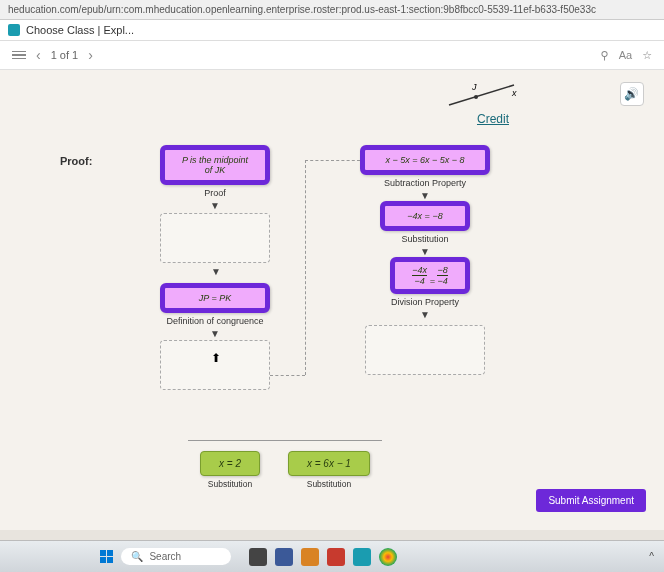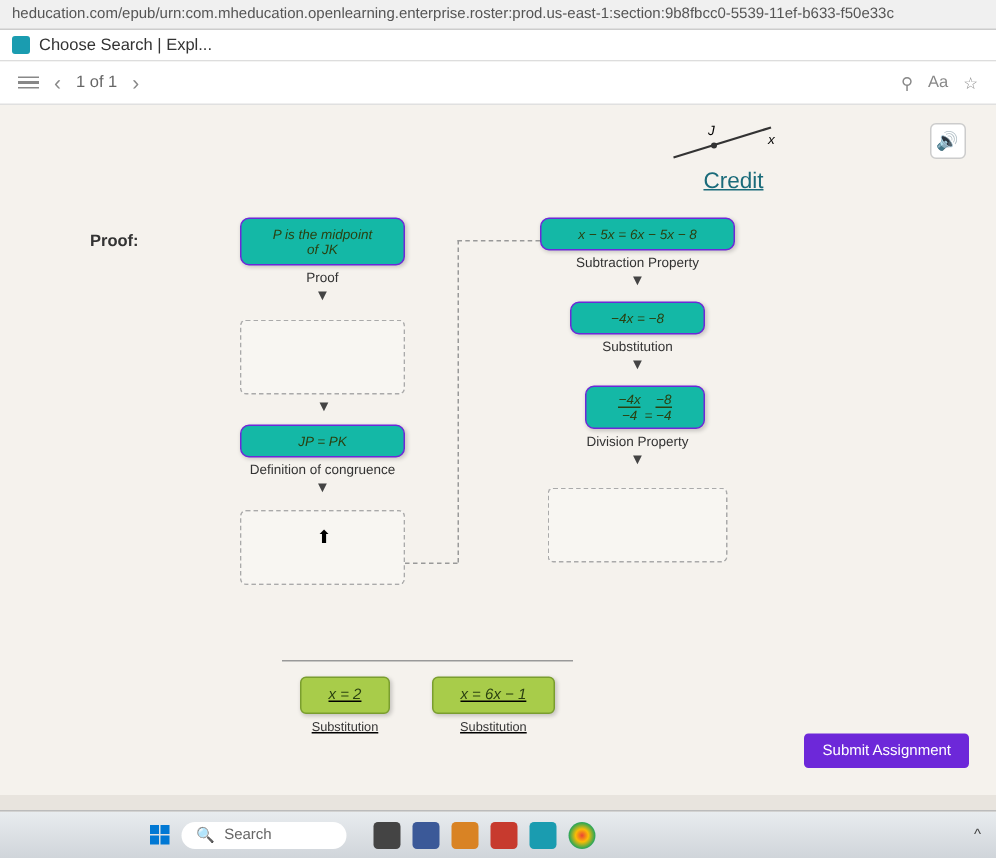--- a/index.html
+++ b/index.html
@@ -12,37 +12,37 @@
   .toolbar { background: #fff; padding: 6px 12px; display: flex; align-items: center; gap: 10px; font-size: 11px; color: #666; border-bottom: 1px solid #e0e0e0; }
   .hamburger { display: flex; flex-direction: column; gap: 2px; }
   .hamburger span { width: 14px; height: 1.5px; background: #888; }
   .nav-chevron { font-size: 14px; color: #888; }
   .toolbar-right { margin-left: auto; display: flex; gap: 10px; align-items: center; color: #888; }
   
   .content-area { background: #f5f2ed; padding: 10px 20px; height: 460px; position: relative; overflow: hidden; }
   
   .diagram-line { position: absolute; top: 10px; right: 140px; }
   .diagram-line svg { width: 80px; height: 30px; }
-  .credit-link { position: absolute; top: 42px; right: 155px; font-size: 15px; color: #1a6b7a; text-decoration: underline; }
+  .credit-link { position: absolute; top: 42px; right: 155px; font-size: 12px; color: #1a6b7a; text-decoration: underline; }
   
   .page-icon-btn { position: absolute; top: 12px; right: 20px; background: #fff; border: 1px solid #ccc; border-radius: 4px; width: 24px; height: 24px; display: flex; align-items: center; justify-content: center; font-size: 12px; color: #666; }
   
   .proof-label { position: absolute; left: 60px; top: 85px; font-size: 11px; font-weight: bold; color: #333; }
   
   .flow-area { position: absolute; left: 140px; top: 75px; width: 420px; height: 350px; }
   
   .box { position: absolute; text-align: center; }
-  .green-box { background: #14b8a6; border: 1px solid #6d28d9; border-radius: 6px; padding: 5px 10px; font-size: 9px; color: #2a4010; box-shadow: 1px 1px 3px rgba(0,0,0,0.2); }
+  .green-box { background: #f0abfc; border: 5px solid #6d28d9; border-radius: 6px; padding: 5px 10px; font-size: 9px; color: #2a4010; box-shadow: 1px 1px 3px rgba(0,0,0,0.2); }
   .caption { font-size: 9px; color: #333; margin-top: 3px; }
   
   .dashed-box { border: 1.5px dashed #aaa; border-radius: 4px; background: rgba(255,255,255,0.3); }
   
   .arrow-down { font-size: 10px; color: #444; margin-top: 2px; }
   
-  .answer-bank { position: absolute; left: 48px; bottom: 0px; display: flex; gap: 28px; border-top: 1px solid #999; padding: 10px 12px 6px; text-decoration: underline; }
+  .answer-bank { position: absolute; left: 48px; bottom: 0px; display: flex; gap: 28px; border-top: 1px solid #999; padding: 10px 12px 6px; }
   .answer-item { text-align: center; }
   .answer-box { background: #a8cc4a; border: 1px solid #7a9e2e; border-radius: 4px; padding: 6px 18px; font-size: 10px; font-style: italic; color: #2a4010; box-shadow: 1px 1px 3px rgba(0,0,0,0.2); margin-bottom: 3px; }
   .answer-caption { font-size: 8.5px; color: #333; }
   
   .submit-btn { position: absolute; right: 18px; bottom: 18px; background: #6d28d9; color: #fff; padding: 6px 12px; font-size: 10px; border-radius: 3px; border: none; }
   
   .taskbar { position: absolute; bottom: 0; left: 0; right: 0; height: 32px; background: linear-gradient(#e8ecef, #d0d5da); display: flex; align-items: center; padding: 0 100px; gap: 8px; border-top: 1px solid #bbb; }
   .win-icon { display: grid; grid-template-columns: 6px 6px; gap: 1px; }
   .win-icon span { width: 6px; height: 6px; background: #0078d4; }
   .search-box { background: #fff; border-radius: 12px; padding: 3px 10px; display: flex; align-items: center; gap: 6px; font-size: 10px; color: #666; width: 110px; }
@@ -55,21 +55,21 @@
   
   .cursor-arrow { position: absolute; font-size: 12px; color: #000; }
 </style>
 </head>
 <body>
 
 <div class="url-bar">heducation.com/epub/urn:com.mheducation.openlearning.enterprise.roster:prod.us-east-1:section:9b8fbcc0-5539-11ef-b633-f50e33c</div>
 
 <div class="tab-row">
   <div class="tab-favicon"></div>
-  <span>Choose Search | Expl...</span>
+  <span>Choose Class | Expl...</span>
 </div>
 
 <div class="toolbar">
   <div class="hamburger">
       <span></span>
       <span></span>
       <span></span>
     </div>
   <span class="nav-chevron">‹</span>
   <span>1 of 1</span>

